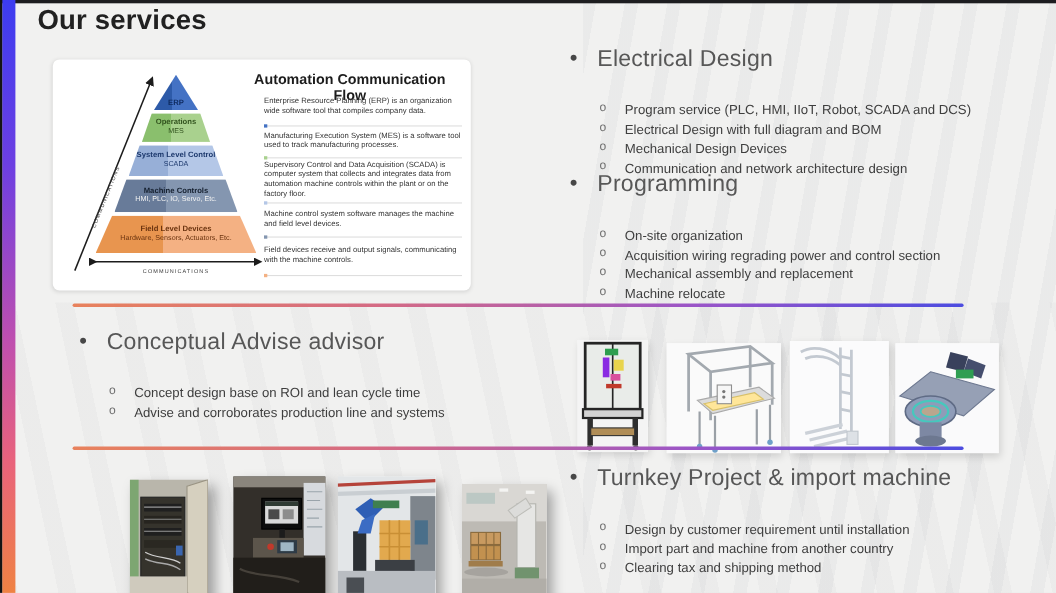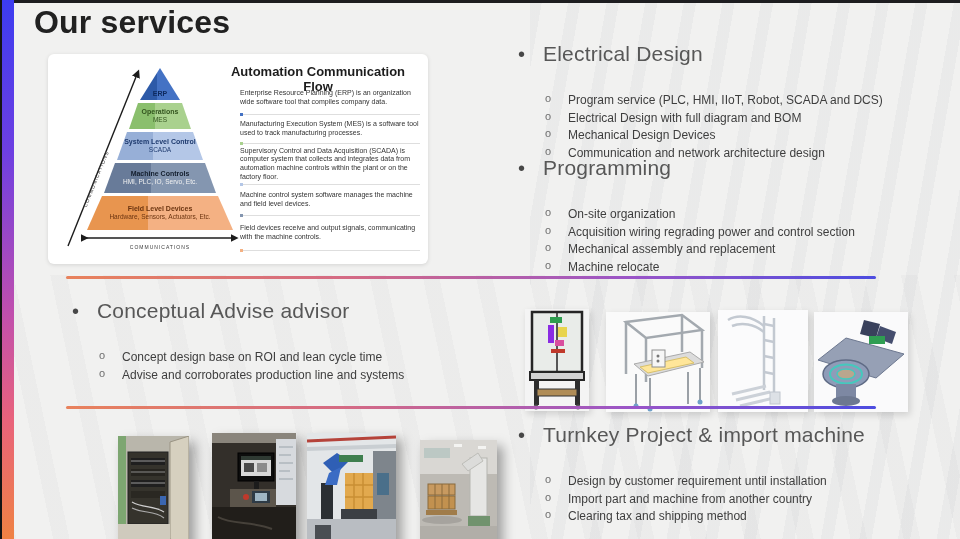--- a/index.html
+++ b/index.html
@@ -6,21 +6,21 @@
   .slide{position:relative;width:960px;height:539px;background:#f1f1f0;overflow:hidden;
          font-family:"Liberation Sans", sans-serif;color:#3f3f3f;}
   
   .bg-right{position:absolute;right:0;top:0;width:430px;height:539px;opacity:.55;pointer-events:none;
     background:repeating-linear-gradient(100deg, rgba(175,179,186,.20) 0 12px, rgba(255,255,255,0) 12px 38px);}
   .bg-bottom{position:absolute;left:0;top:275px;width:960px;height:264px;opacity:.5;pointer-events:none;
     background:repeating-linear-gradient(78deg, rgba(165,165,170,.14) 0 16px, rgba(255,255,255,0) 16px 52px);}
   .top-line{position:absolute;left:0;top:0;width:960px;height:3px;background:#1d1d20;}
   .left-strip{position:absolute;left:0;top:0;width:14px;height:539px;border-left:2px solid #141414;box-sizing:border-box;
     background:linear-gradient(180deg,#3c3cf0 0%,#6d3fe2 28%,#c04fae 58%,#e9637b 78%,#ef8243 100%);}
-  .title{position:absolute;left:34px;top:4px;margin:0;font-size:32px;font-weight:bold;color:#212121;letter-spacing:.2px;}
+  .title{position:absolute;left:34px;top:4px;margin:0;font-size:25px;font-weight:bold;color:#212121;letter-spacing:.2px;}
 
   
   .card{position:absolute;left:48px;top:54px;width:380px;height:210px;background:#ffffff;border-radius:6px;
         box-shadow:0 1px 4px rgba(0,0,0,.12);}
   .card-title{position:absolute;left:168px;top:10px;width:204px;text-align:center;font-size:13px;font-weight:bold;color:#1c1c1c;}
   .pyr-wrap{position:absolute;left:4px;top:14px;width:196px;height:192px;}
   .axes{position:absolute;left:0;top:0;}
   .pyr{position:absolute;left:28px;top:0;width:160px;}
   .layer{position:relative;margin:3px auto 0;display:flex;flex-direction:column;align-items:center;justify-content:center;
          text-align:center;line-height:1.15;}
@@ -34,21 +34,21 @@
   .li-4{width:146px;height:34px;clip-path:polygon(15px 0,131px 0,100% 100%,0 100%);}
   .bottom-axis-label{position:absolute;left:28px;top:176px;width:160px;text-align:center;font-size:5px;letter-spacing:1px;color:#3a3a3a;}
   .descs{position:absolute;left:192px;top:28px;width:180px;}
   .drow{position:relative;display:flex;align-items:center;border-bottom:1px solid #dedede;
         font-size:7px;line-height:1.25;color:#333;}
   .d-0{height:32px;} .d-1{height:28px;} .d-2{height:40px;} .d-3{height:30px;} .d-4{height:34px;}
   .ddot{position:absolute;left:0;bottom:-2px;width:3px;height:3px;}
 
   
   .sec{position:absolute;}
-  .sec-head{display:flex;align-items:flex-end;}
+  .sec-head{display:flex;align-items:flex-start;}
   .hb{width:25px;color:#474747;font-size:20px;}
   .hb::before{content:"\2022";}
   .sec-title{font-size:21px;color:#575757;letter-spacing:.2px;}
   .sub-list{list-style:none;margin:28px 0 0 27px;padding:0;}
   .sub-list li{position:relative;padding-left:23px;font-size:12px;color:#3e3e3e;margin-bottom:5px;line-height:1.05;}
   .sub-list li::before{content:"o";position:absolute;left:0;top:-1px;font-size:11px;color:#6f6f6f;}
   .sec-el{left:518px;top:42px;width:430px;}
   .sec-pr{left:518px;top:156px;width:430px;}
   .sec-co{left:72px;top:299px;width:430px;}
   .sec-tk{left:518px;top:423px;width:430px;}

